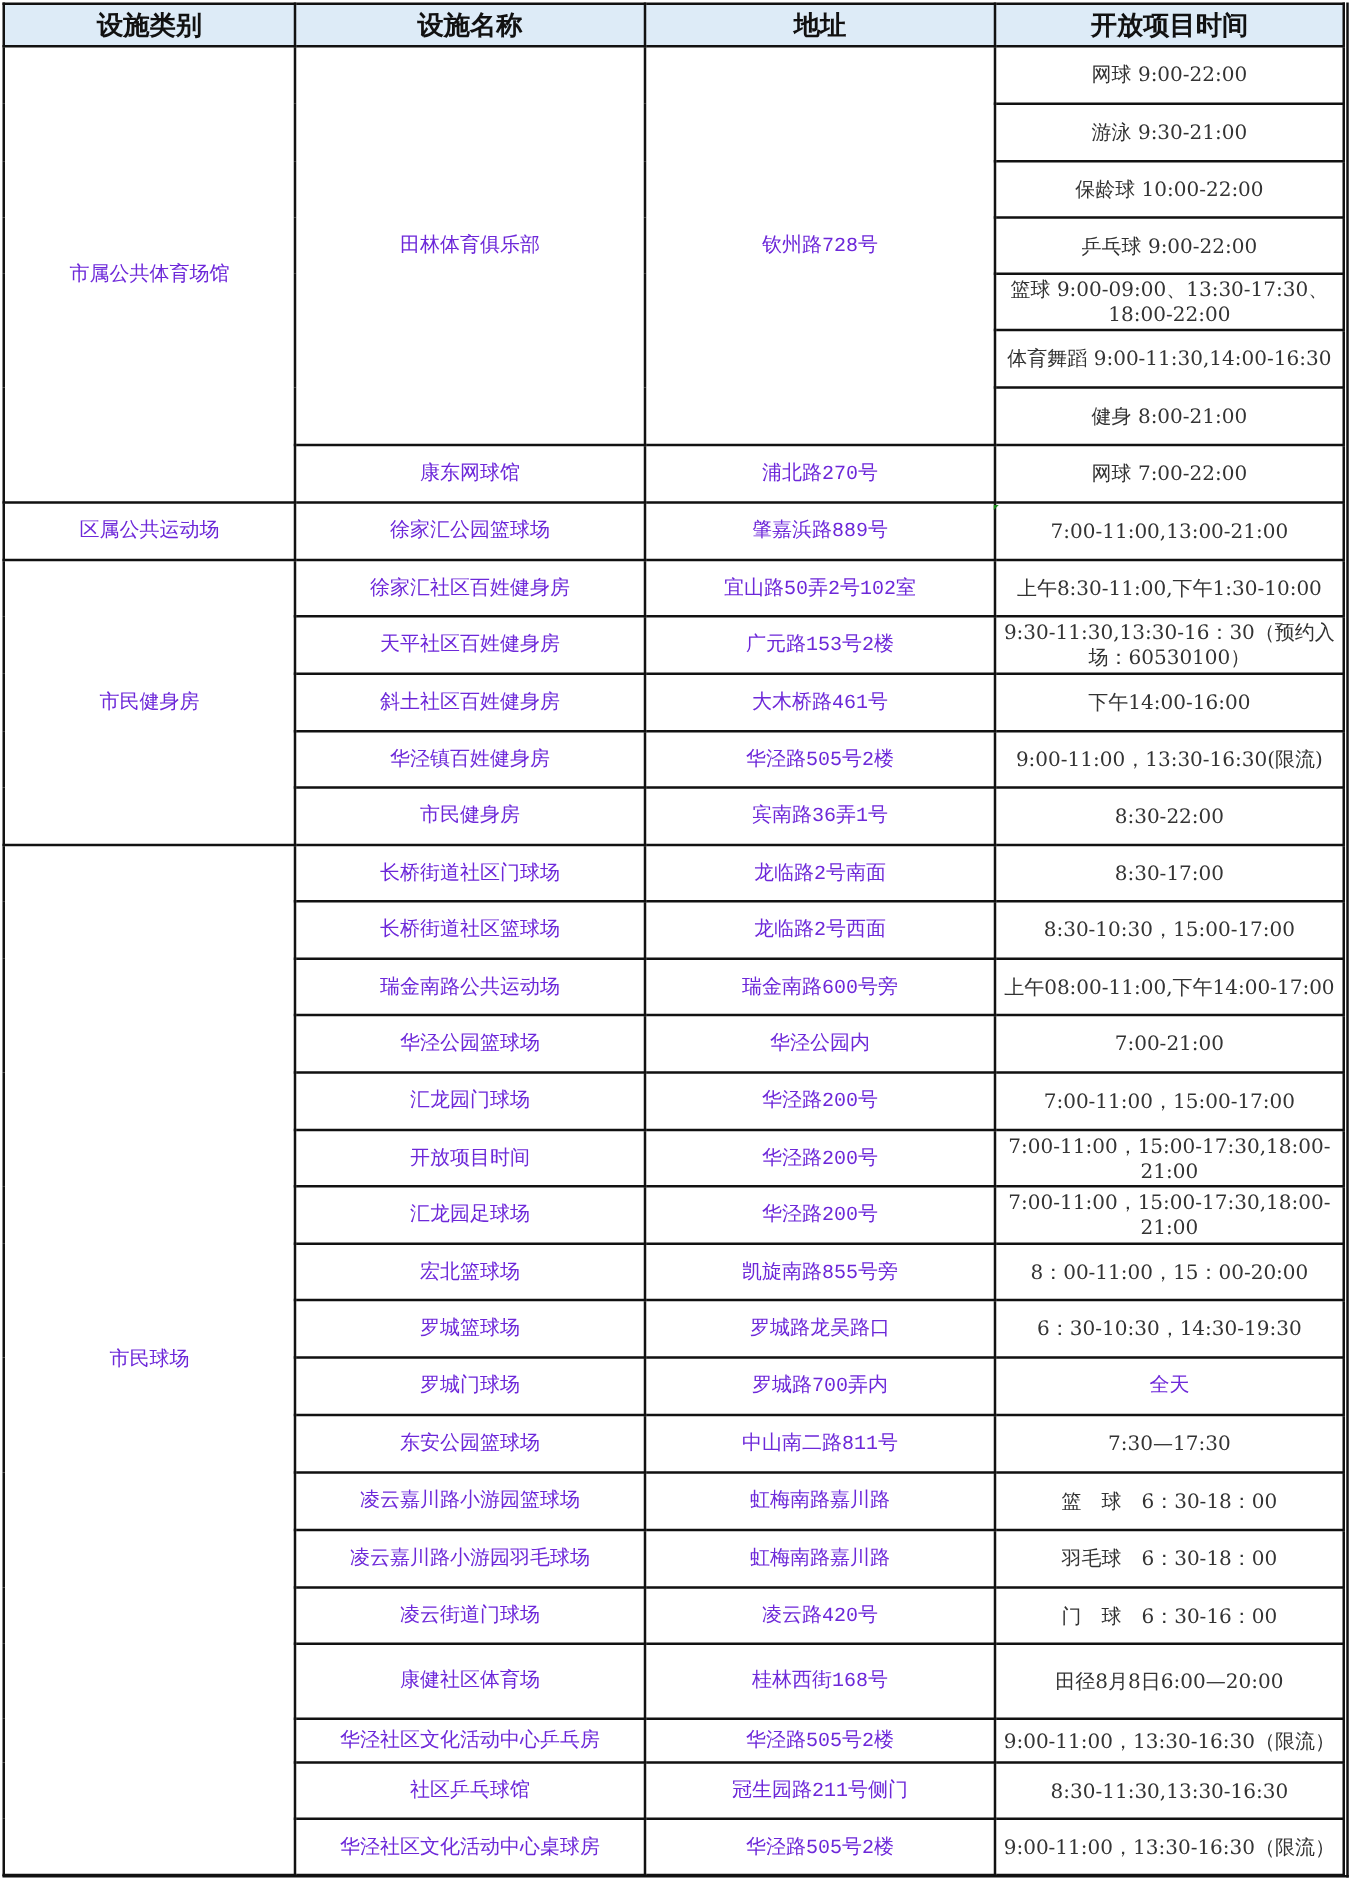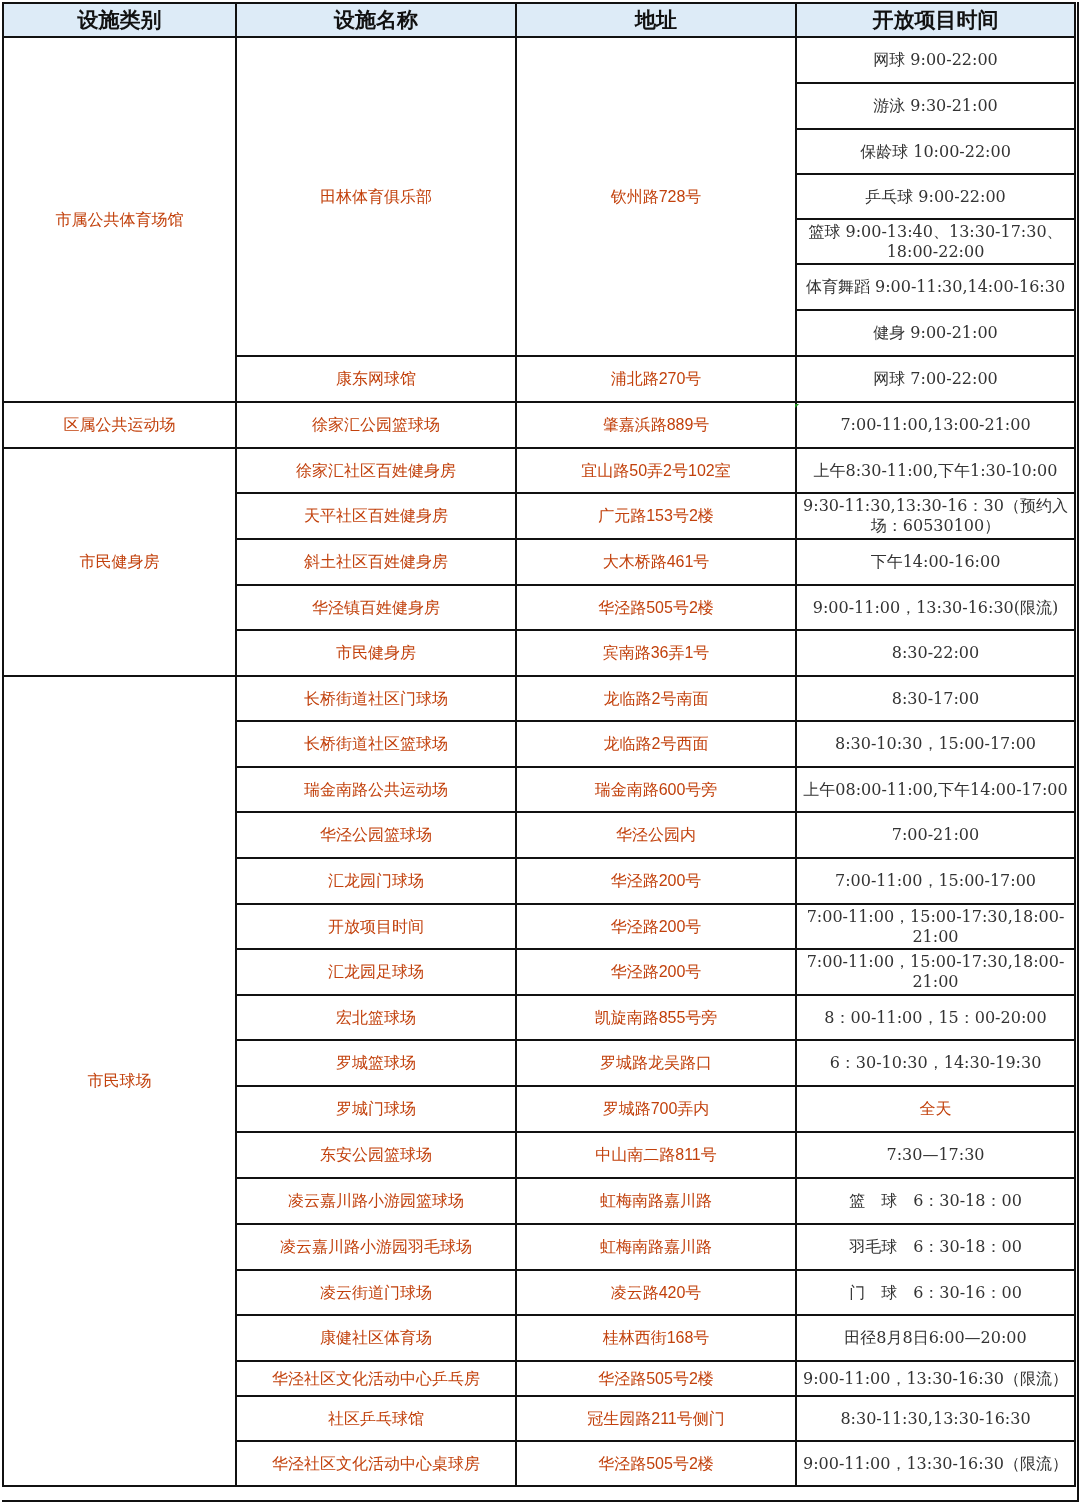--- a/index.html
+++ b/index.html
@@ -3,21 +3,21 @@
 <meta charset="utf-8">
 <style>
   html, body { margin:0; padding:0; background:#ffffff; }
   body { width:1080px; height:1504px; position:relative; overflow:hidden;
          font-family:"DejaVu Serif","Liberation Serif",serif; color:#333; }
   .tbl { position:absolute; left:2px; top:2px; width:1072px; border-collapse:collapse; table-layout:fixed; }
   .tbl td, .tbl th { border:2px solid #111; text-align:center; vertical-align:middle; padding:0 2px;
                      font-size:16px; line-height:20px; overflow:hidden; }
   .tbl th { background:#ddebf7; font-family:"DejaVu Sans","Liberation Sans",sans-serif;
             font-weight:bold; font-size:21px; color:#111; height:32px; }
-  .tbl td.sans { font-family:Liberation Sans, sans-serif; color:#c2410c; }
+  .tbl td.sans { font-family:Liberation Mono, monospace; color:#6d28d9; }
   .outer-right { position:absolute; left:1077px; top:2px; width:2px; height:1500px; background:#111; }
   .outer-bottom { position:absolute; left:2px; top:1500px; width:1077px; height:2px; background:#111; }
   .green-mark { position:absolute; left:795px; top:404px; width:0; height:0;
                 border-top:4px solid #1a8a1a; border-right:4px solid transparent; }
 </style>
 </head>
 <body>
 
 <table class="tbl">
   <colgroup>
@@ -45,27 +45,27 @@
     <tr style="height:46px">
         <td>游泳 9:30-21:00</td>
       </tr>
     <tr style="height:45px">
         <td>保龄球 10:00-22:00</td>
       </tr>
     <tr style="height:45px">
         <td>乒乓球 9:00-22:00</td>
       </tr>
     <tr style="height:45px">
-        <td>篮球 9:00-13:40、13:30-17:30、18:00-22:00</td>
+        <td>篮球 9:00-09:00、13:30-17:30、18:00-22:00</td>
       </tr>
     <tr style="height:46px">
         <td>体育舞蹈 9:00-11:30,14:00-16:30</td>
       </tr>
     <tr style="height:46px">
-        <td>健身 9:00-21:00</td>
+        <td>健身 8:00-21:00</td>
       </tr>
     <tr style="height:46px">
       <td class="sans">康东网球馆</td>
       <td class="sans">浦北路270号</td>
       <td>网球 7:00-22:00</td>
     </tr>
 
     <tr style="height:46px">
       <td class="sans">区属公共运动场</td>
       <td class="sans">徐家汇公园篮球场</td>
@@ -164,21 +164,21 @@
     <tr style="height:46px">
       <td class="sans">凌云嘉川路小游园羽毛球场</td>
       <td class="sans">虹梅南路嘉川路</td>
       <td>羽毛球　6：30-18：00</td>
     </tr>
     <tr style="height:45px">
       <td class="sans">凌云街道门球场</td>
       <td class="sans">凌云路420号</td>
       <td>门　球　6：30-16：00</td>
     </tr>
-    <tr style="height:46px">
+    <tr style="height:60px">
       <td class="sans">康健社区体育场</td>
       <td class="sans">桂林西街168号</td>
       <td>田径8月8日6:00—20:00</td>
     </tr>
     <tr style="height:35px">
       <td class="sans">华泾社区文化活动中心乒乓房</td>
       <td class="sans">华泾路505号2楼</td>
       <td>9:00-11:00，13:30-16:30（限流）</td>
     </tr>
     <tr style="height:45px">

